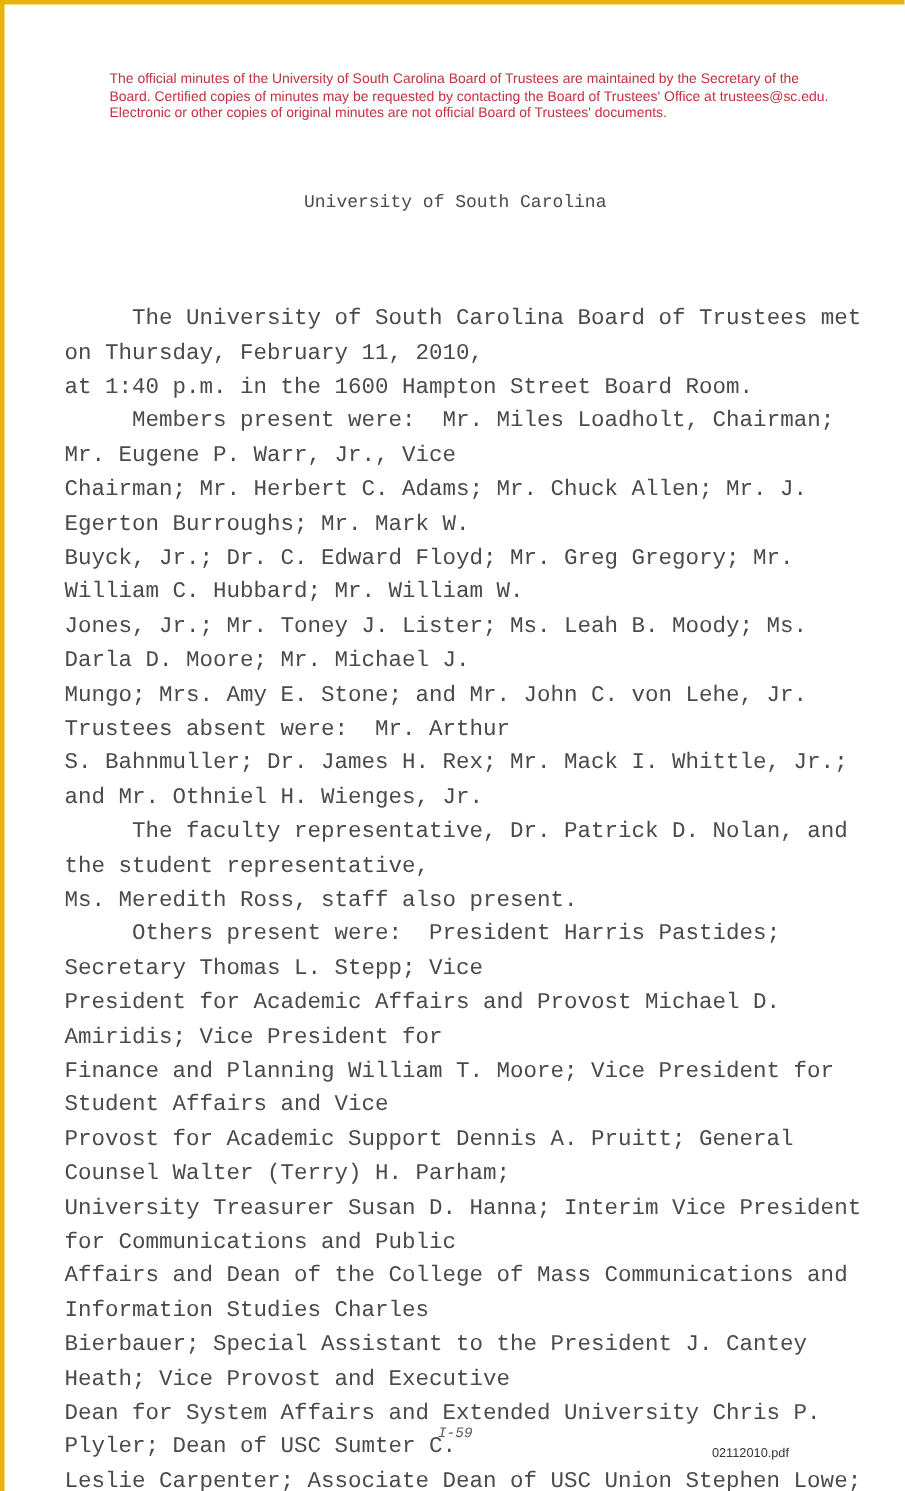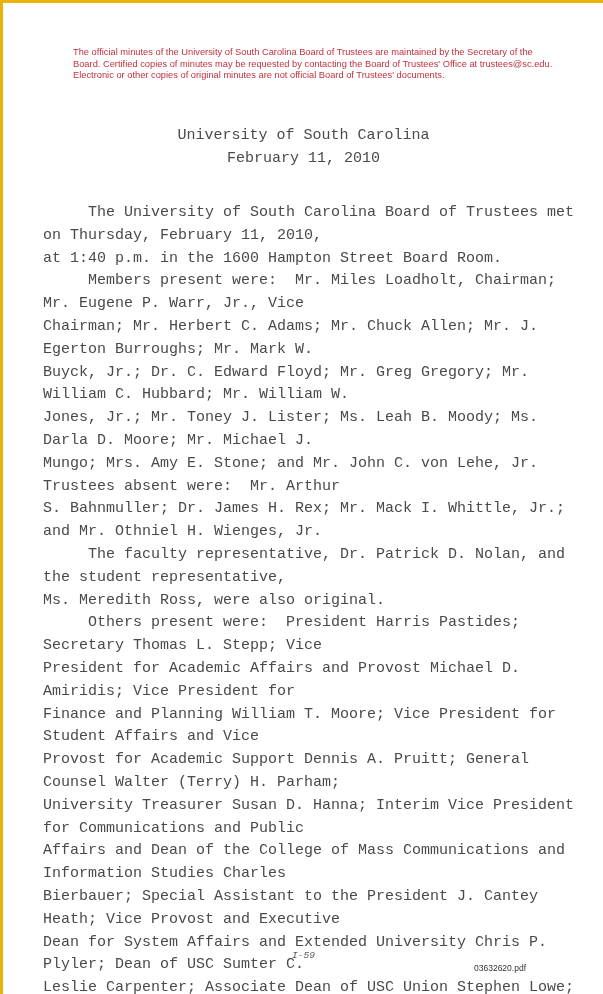--- a/index.html
+++ b/index.html
@@ -22,21 +22,21 @@
     font-size: 9.3px;
     line-height: 11.6px;
     color: #c2303f;
   }
   .title-block {
     position: absolute;
     top: 121px;
     left: 0;
     right: 0;
     text-align: center;
-    font-size: 15px;
+    font-size: 12px;
     line-height: 23px;
   }
   .body-text {
     position: absolute;
     top: 199px;
     left: 40px;
     width: 545px;
     font-size: 15px;
     line-height: 22.8px;
   }
@@ -65,34 +65,33 @@
 </style>
 </head>
 <body>
 
 <div class="page">
 
   <div class="notice">The official minutes of the University of South Carolina Board of Trustees are maintained by the Secretary of the Board. Certified copies of minutes may be requested by contacting the Board of Trustees' Office at trustees@sc.edu. Electronic or other copies of original minutes are not official Board of Trustees' documents.</div>
 
   <div class="title-block">
     <div>University of South Carolina</div>
-    <div>February 11, 2010</div>
   </div>
 
   <div class="body-text">
     <p>     The University of South Carolina Board of Trustees met on Thursday, February 11, 2010,
 at 1:40 p.m. in the 1600 Hampton Street Board Room.</p>
     <p>     Members present were:  Mr. Miles Loadholt, Chairman; Mr. Eugene P. Warr, Jr., Vice
 Chairman; Mr. Herbert C. Adams; Mr. Chuck Allen; Mr. J. Egerton Burroughs; Mr. Mark W.
 Buyck, Jr.; Dr. C. Edward Floyd; Mr. Greg Gregory; Mr. William C. Hubbard; Mr. William W.
 Jones, Jr.; Mr. Toney J. Lister; Ms. Leah B. Moody; Ms. Darla D. Moore; Mr. Michael J.
 Mungo; Mrs. Amy E. Stone; and Mr. John C. von Lehe, Jr.  Trustees absent were:  Mr. Arthur
 S. Bahnmuller; Dr. James H. Rex; Mr. Mack I. Whittle, Jr.; and Mr. Othniel H. Wienges, Jr.</p>
     <p>     The faculty representative, Dr. Patrick D. Nolan, and the student representative,
-Ms. Meredith Ross, were also original.</p>
+Ms. Meredith Ross, staff also present.</p>
     <p>     Others present were:  President Harris Pastides; Secretary Thomas L. Stepp; Vice
 President for Academic Affairs and Provost Michael D. Amiridis; Vice President for
 Finance and Planning William T. Moore; Vice President for Student Affairs and Vice
 Provost for Academic Support Dennis A. Pruitt; General Counsel Walter (Terry) H. Parham;
 University Treasurer Susan D. Hanna; Interim Vice President for Communications and Public
 Affairs and Dean of the College of Mass Communications and Information Studies Charles
 Bierbauer; Special Assistant to the President J. Cantey Heath; Vice Provost and Executive
 Dean for System Affairs and Extended University Chris P. Plyler; Dean of USC Sumter C.
 Leslie Carpenter; Associate Dean of USC Union Stephen Lowe; Associate Vice President for
 Finance and Budget Director, Division of Finance and Planning, Leslie Brunelli; Associate
@@ -105,15 +104,15 @@
 Director of Periodicals, University Publications, Chris Horn; Bond Counsel Alan Lipsitz
 of Nexsen Pruet LLC; Bond Counsel Wayne Corley of McNair Law Firm PA; Director of Media
 Relations, Division of University Advancement, Margaret Lamb; University Graduate Student
 Association President Alan Tauber; United Methodist Campus Minister, The Reverend Dr. Tom
 H.B. Wall; University Technology Services Production Manager, Matt Warthen; Board staff
 members Terri Saxon, Vera Stone, and Karen Tweedy; and members of the media.</p>
   </div>
 
   <div class="page-number">I-59</div>
 
-  <div class="pdf-filename">03632620.pdf</div>
+  <div class="pdf-filename">02112010.pdf</div>
 
 </div>
 
 </body></html>

